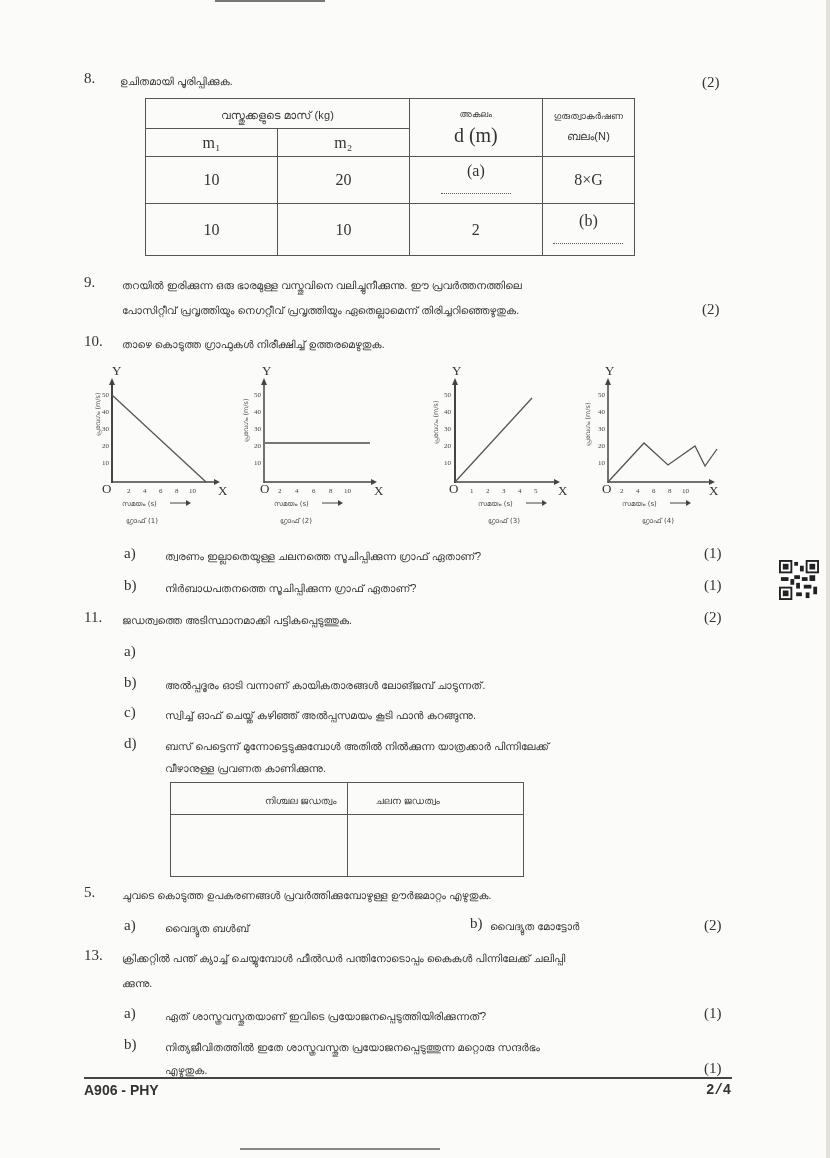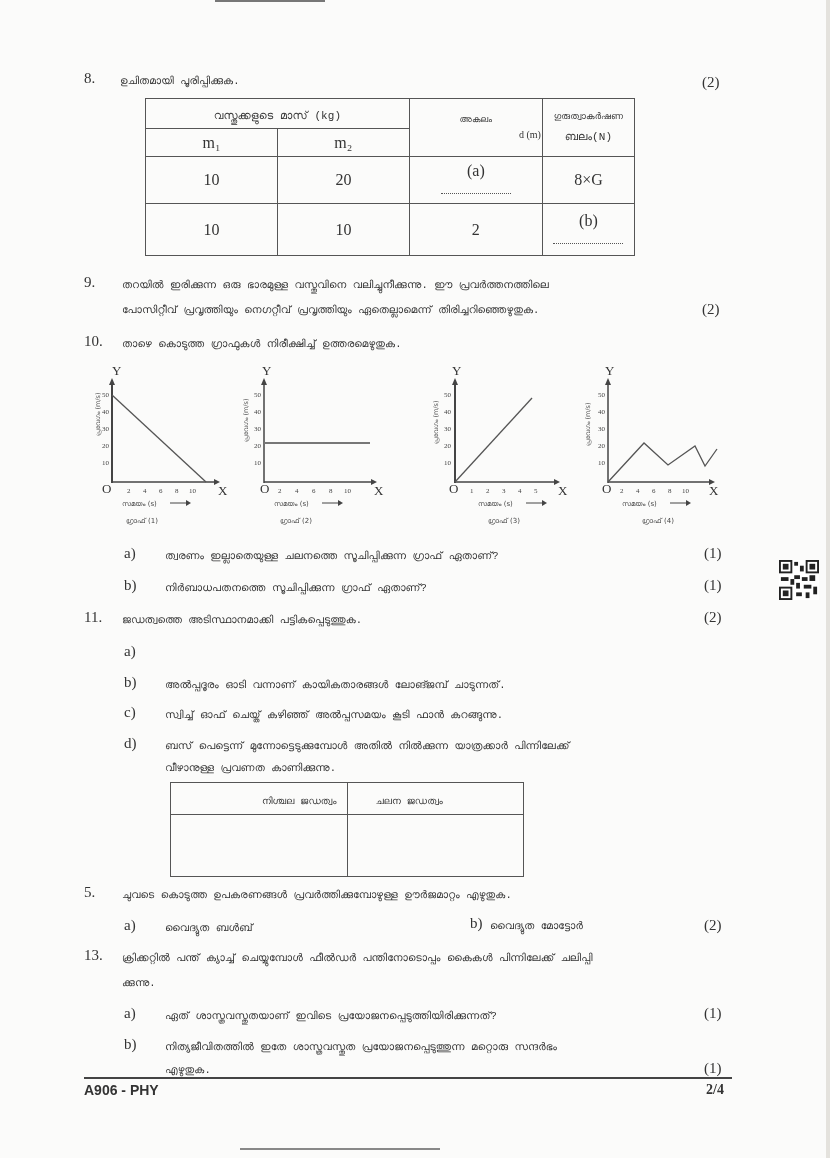--- a/index.html
+++ b/index.html
@@ -6,21 +6,21 @@
   body {
     width: 830px; height: 1158px; overflow: hidden;
     background: #fbfbfa;
     font-family: "DejaVu Serif", serif;
     color: #2a2a2a;
     position: relative;
   }
   .page { position: absolute; left: 0; top: 0; width: 830px; height: 1158px; }
   .abs { position: absolute; }
   .qnum { font-family: "Liberation Serif", serif; font-size: 15px; color:#333; }
-  .ml { font-family: Liberation Mono, monospace; font-size: 10.5px; color:#333; letter-spacing: 0.1px; white-space: nowrap; }
+  .ml { font-family: Liberation Sans, sans-serif; font-size: 10.5px; color:#333; letter-spacing: 0.1px; white-space: nowrap; }
   .marks { font-family: "Liberation Serif", serif; font-size: 15px; color:#333; }
   .sub { font-family: "Liberation Serif", serif; font-size: 15px; color:#333; }
   table.t8 { position:absolute; left:145px; top:98px; width:490px; border-collapse: collapse; font-family:"Liberation Serif", serif; color:#333; }
   table.t8 td { border: 1.5px solid #555; text-align:center; vertical-align: middle; }
   .dots { display:inline-block; border-bottom: 1.5px dotted #555; width: 70px; height: 2px; }
   table.t11 { position:absolute; left:170px; top:782px; width:354px; border-collapse: collapse; }
   table.t11 td { border: 1.5px solid #555; vertical-align: top; }
   .footer-rule { position:absolute; left:84px; top:1077px; width:648px; height:2px; background:#444; }
   .qr { position:absolute; left:778px; top:560px; width:42px; height:40px; }
   svg text { font-family: "Liberation Serif", serif; }
@@ -38,21 +38,21 @@
   <div class="abs marks" style="left:702px;top:74px;">(2)</div>
 
   <table class="t8">
     <tbody>
         <tr style="height:30px;">
       <td colspan="2" style="width:206px;">
         <span class="ml" style="font-size:11px;">വസ്തുക്കളുടെ മാസ് (kg)</span>
       </td>
       <td rowspan="2" style="width:130px;">
         <div class="ml" style="font-size:9px;">അകലം</div>
-        <div style="font-size:10px;margin-top:4px;text-align:right;">d (m)</div>
+        <div style="font-size:20px;margin-top:4px;">d (m)</div>
       </td>
       <td rowspan="2">
         <div class="ml" style="font-size:9px;">ഗുരുത്വാകർഷണ</div>
         <div style="margin-top:4px;"><span class="ml" style="font-size:11px;">ബലം(N)</span></div>
       </td>
     </tr>
     <tr style="height:28px;">
       <td style="font-size:16px;">m₁</td>
       <td style="font-size:16px;">m₂</td>
     </tr>
@@ -282,17 +282,17 @@
   <div class="abs ml" style="left:165px;top:1010px;">ഏത് ശാസ്ത്രവസ്തുതയാണ് ഇവിടെ പ്രയോജനപ്പെടുത്തിയിരിക്കുന്നത്?</div>
   <div class="abs marks" style="left:704px;top:1005px;">(1)</div>
 
   <div class="abs sub" style="left:124px;top:1036px;">b)</div>
   <div class="abs ml" style="left:165px;top:1041px;">നിത്യജീവിതത്തിൽ ഇതേ ശാസ്ത്രവസ്തുത പ്രയോജനപ്പെടുത്തുന്ന മറ്റൊരു സന്ദർഭം</div>
   <div class="abs ml" style="left:165px;top:1064px;">എഴുതുക.</div>
   <div class="abs marks" style="left:704px;top:1060px;">(1)</div>
 
   <div class="footer-rule"></div>
   <div class="abs" style="left:84px;top:1082px;font-family:'Liberation Sans',sans-serif;font-weight:bold;font-size:14px;color:#333;">A906 - PHY</div>
-  <div class="abs" style="left:706px;top:1082px;font-family:Liberation Serif, serif;font-weight:bold;font-size:14px;color:#333;">2/4</div>
+  <div class="abs" style="left:706px;top:1082px;font-family:Liberation Mono, monospace;font-weight:bold;font-size:14px;color:#333;">2/4</div>
 
   <div class="abs" style="left:240px;top:1148px;width:200px;height:2px;background:#888;"></div>
   <div class="abs" style="left:826px;top:0;width:4px;height:1158px;background:#e4e2dd;"></div>
 </div>
 
 </body></html>

